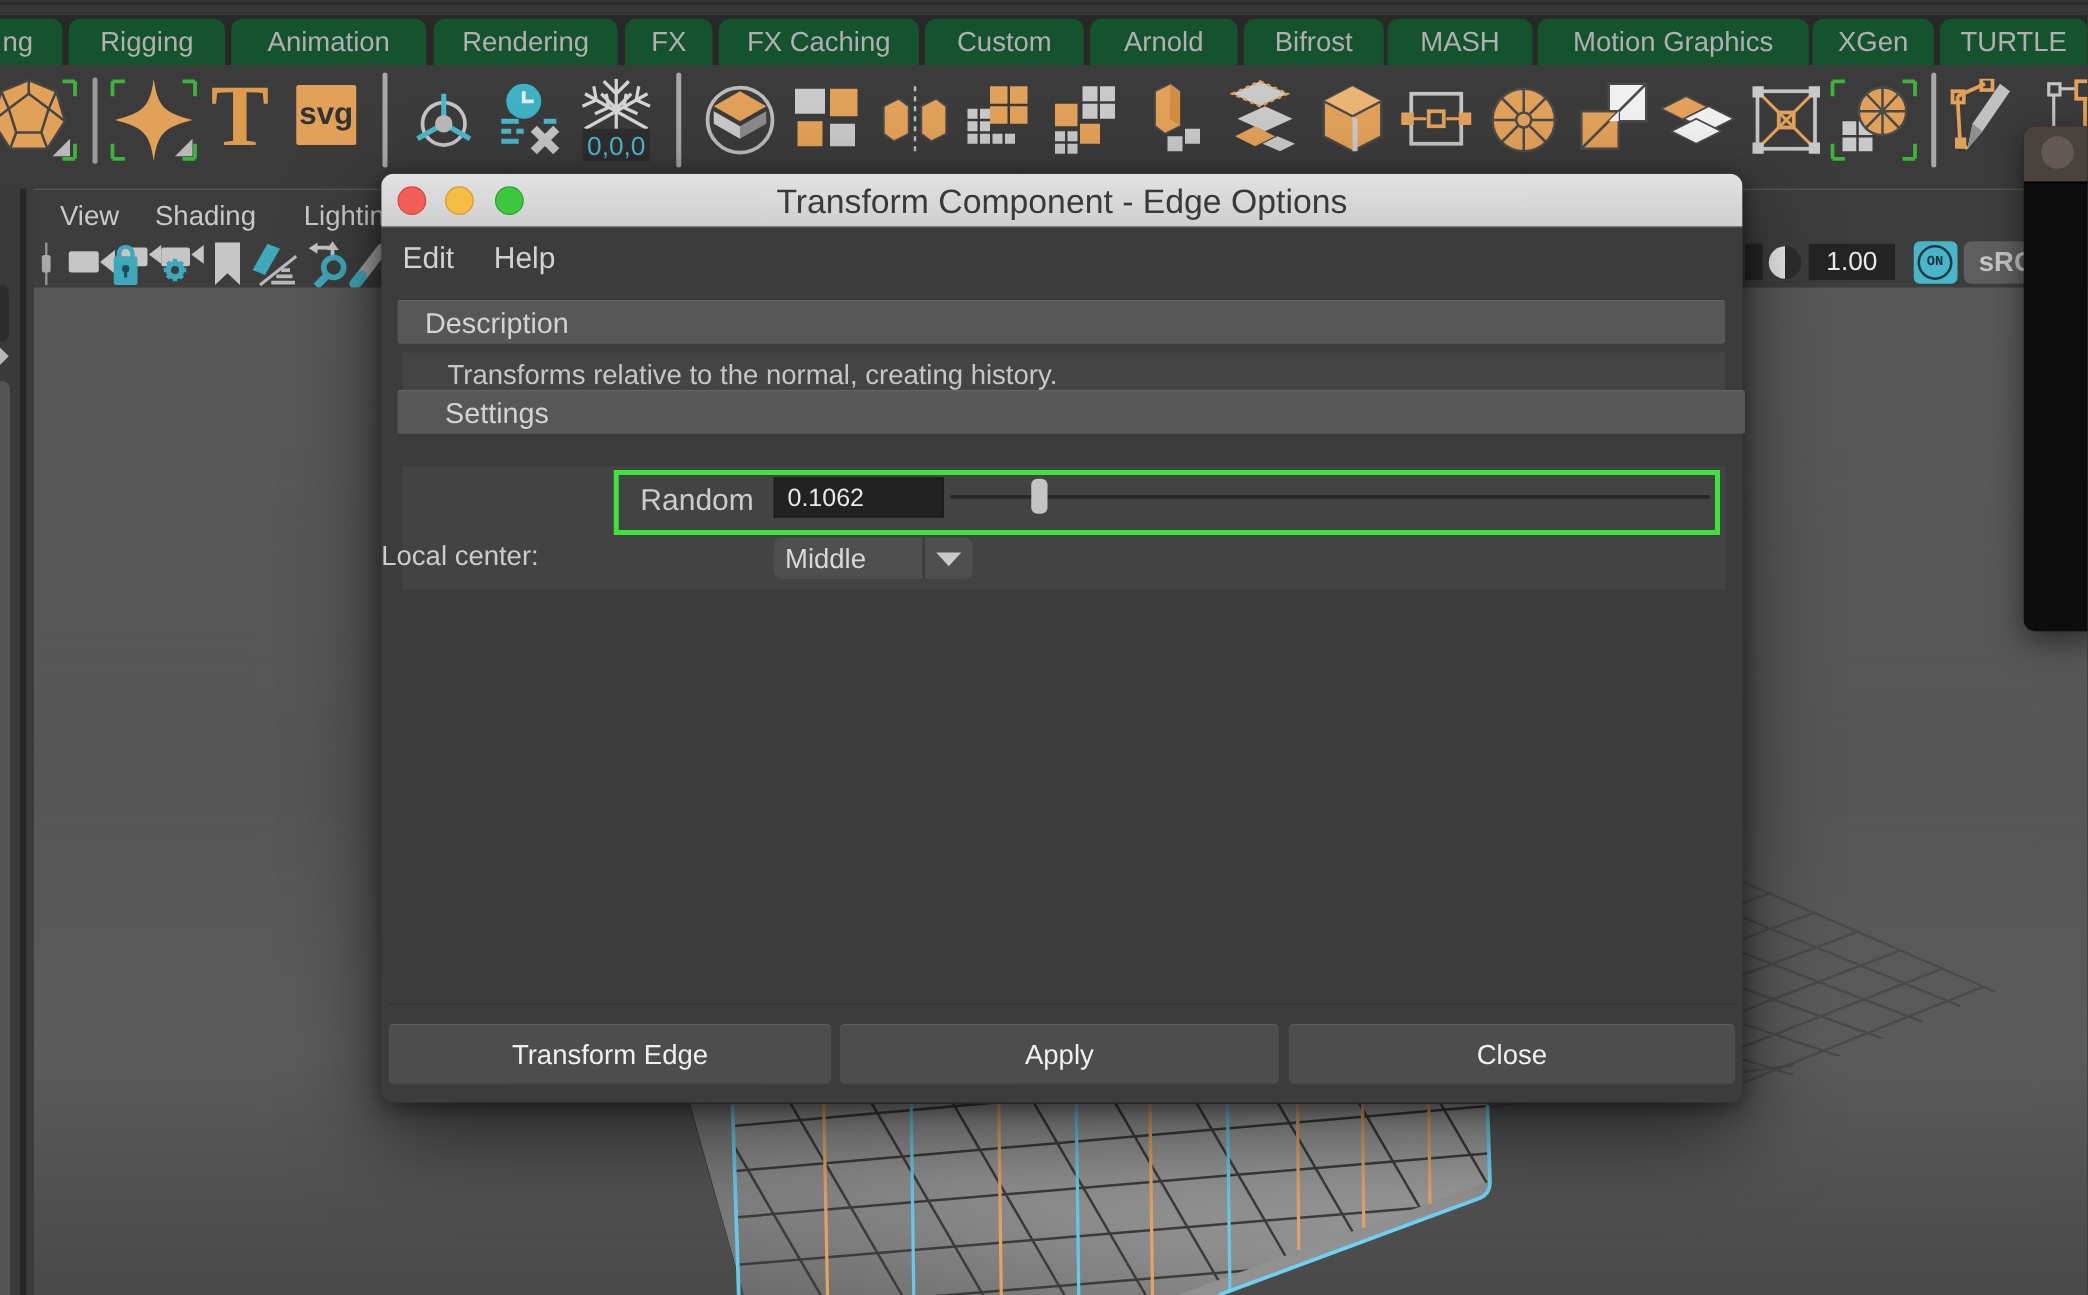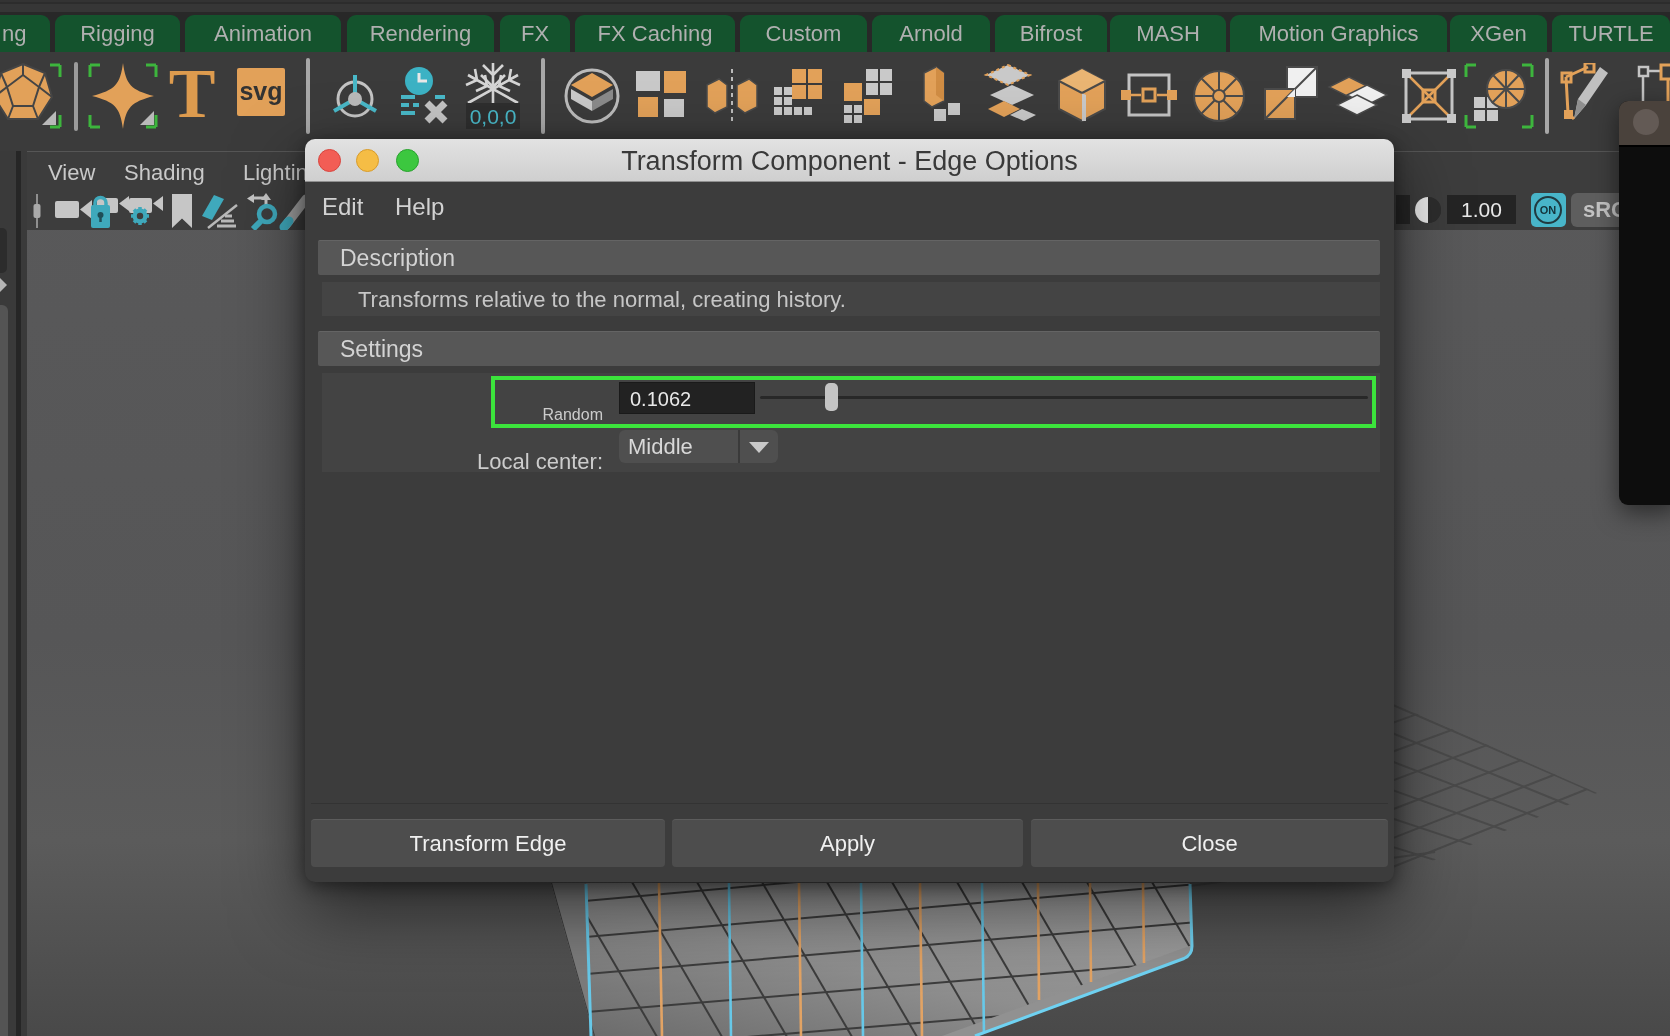--- a/index.html
+++ b/index.html
@@ -37,26 +37,26 @@
   #dlgtitle .t{position:absolute;width:100%;text-align:center;top:0;height:42px;line-height:44px;
                color:#393939;font-size:27px;}
   .tl{position:absolute;top:10px;width:23px;height:23px;border-radius:50%;box-sizing:border-box;}
   #dlgmenu{position:absolute;left:0;top:42px;width:100%;height:48px;color:#d2d2d2;font-size:24px;}
   .hdr{position:absolute;left:13px;width:1062px;height:34px;background:#575757;border-radius:2px;
        color:#d3d3d3;font-size:23px;line-height:35px;text-indent:22px;border-top:1px solid #646464;}
   #descrow{position:absolute;left:17px;top:143px;width:1058px;height:34px;background:#444444;
            color:#c6c6c6;font-size:22px;line-height:35px;text-indent:36px;}
   #setframe{position:absolute;left:17px;top:234px;width:1058px;height:99px;background:#434343;}
   #greenbox{position:absolute;left:186px;top:237px;width:885px;height:52px;border:4px solid #3ce43c;box-sizing:border-box;}
-  #randlbl{position:absolute;left:0px;top:259px;width:298px;text-align:right;color:#cccccc;font-size:16px;height:34px;line-height:34px;}
+  #randlbl{position:absolute;left:0px;top:245px;width:298px;text-align:right;color:#cccccc;font-size:24px;height:34px;line-height:34px;}
   #randval{position:absolute;left:314px;top:243px;width:136px;height:32px;background:#222222;border:1px solid #1a1a1a;
            color:#e9e9e9;font-size:20px;line-height:32px;text-indent:10px;box-sizing:border-box;}
   #slider{position:absolute;left:455px;top:257px;width:608px;height:3px;background:#282828;border-radius:2px;}
   #shandle{position:absolute;left:520px;top:244px;width:13px;height:28px;background:#c4c4c4;border-radius:5px;}
-  #loclbl{position:absolute;left:0px;top:290px;width:298px;text-align:right;color:#cccccc;font-size:22px;height:32px;line-height:32px;margin-top:17px;}
+  #loclbl{position:absolute;left:0px;top:290px;width:298px;color:#cccccc;font-size:22px;height:32px;line-height:32px;}
   #locbox{position:absolute;left:314px;top:291px;width:119px;height:33px;background:#4f4f4f;border-radius:6px 0 0 6px;
           color:#d8d8d8;font-size:22px;line-height:33px;text-indent:9px;}
   #locarr{position:absolute;left:433px;top:291px;width:40px;height:33px;background:#4f4f4f;border-radius:0 6px 6px 0;border-left:2px solid #3a3a3a;box-sizing:border-box;}
   #locarr:after{content:"";position:absolute;left:9px;top:12px;border-left:10px solid transparent;
                 border-right:10px solid transparent;border-top:11px solid #c9c9c9;}
   #btnline{position:absolute;left:6px;top:664px;width:1077px;height:1px;background:#333333;}
   .btn{position:absolute;top:680px;height:48px;background:#4d4d4d;border-radius:4px;border-top:1px solid #5c5c5c;
        color:#f0f0f0;font-size:22px;line-height:48px;text-align:center;box-sizing:border-box;}
 </style>
 </head>
@@ -351,21 +351,21 @@
   </div>
   <div id="vprt">
     <div style="position:absolute;left:1369px;top:44px;width:14px;height:29px;background:#262626;"></div>
     <svg width="30" height="30" viewBox="0 0 30 30" style="position:absolute;left:1386px;top:44px;">
       <circle cx="15" cy="15" r="13" fill="#2d2d2d"></circle>
       <path d="M15,2 a13,13 0 0 0 0,26 z" fill="#e8e8e8"></path>
       <path d="M15,2 a13,13 0 0 1 0,26" fill="#2d2d2d"></path>
     </svg>
     <div style="position:absolute;left:1420px;top:44px;width:69px;height:29px;background:#242424;color:#e9e9e9;font-size:21px;line-height:29px;text-align:center;">1.00</div>
     <div style="position:absolute;left:1504px;top:42px;width:35px;height:34px;background:#48b5c9;border-radius:5px;">
-      <div style="position:absolute;left:3px;top:3px;width:24px;height:24px;border:2px solid #203a40;border-radius:50%;color:#14333a;font-size:11px;font-weight:bold;text-align:center;line-height:24px;">ON</div>
+      <div style="position:absolute;left:3px;top:3px;width:24px;height:24px;border:2px solid #203a40;border-radius:50%;color:#14333a;font-size:11px;font-weight:bold;text-align:center;line-height:24px;font-family:Liberation Mono, monospace;">ON</div>
     </div>
     <div style="position:absolute;left:1544px;top:42px;width:66px;height:34px;background:#5e5e5e;border-radius:6px;color:#c3c3c3;font-size:22px;font-weight:bold;line-height:34px;text-indent:12px;">sRG</div>
   </div>
   <svg id="scene" width="1643" height="885" viewBox="27 151 1643 885" style="position:absolute;left:0;top:0;">
     <defs>
       <linearGradient id="slabg" x1="1" y1="0" x2="0" y2="1">
         <stop offset="0" stop-color="#a2a2a2"></stop>
         <stop offset="0.55" stop-color="#8e8e8e"></stop>
         <stop offset="1" stop-color="#686868"></stop>
       </linearGradient>
@@ -442,21 +442,21 @@
     </div>
   <div class="tl" style="left:13px;background:#f25d55;border:1.5px solid #d8453e;"></div>
   <div class="tl" style="left:51px;background:#f5bd45;border:1.5px solid #d89c2b;"></div>
   <div class="tl" style="left:91px;background:#3cc73f;border:1.5px solid #29a22e;"></div>
   <div id="dlgmenu">
     <span style="position:absolute;left:17px;top:12px;">Edit</span>
     <span style="position:absolute;left:90px;top:12px;">Help</span>
   </div>
   <div class="hdr" style="top:101px;">Description</div>
   <div id="descrow">Transforms relative to the normal, creating history.</div>
-  <div class="hdr" style="top:192px;">Settings</div>
+  <div class="hdr" style="top:173px;padding-left:16px;">Settings</div>
   <div id="setframe"></div>
   <div id="greenbox"></div>
   <div id="randlbl">Random</div>
   <div id="randval">0.1062</div>
   <div id="slider"></div>
   <div id="shandle"></div>
   <div id="loclbl">Local center:</div>
   <div id="locbox">Middle</div>
   <div id="locarr"></div>
   <div id="btnline"></div>

